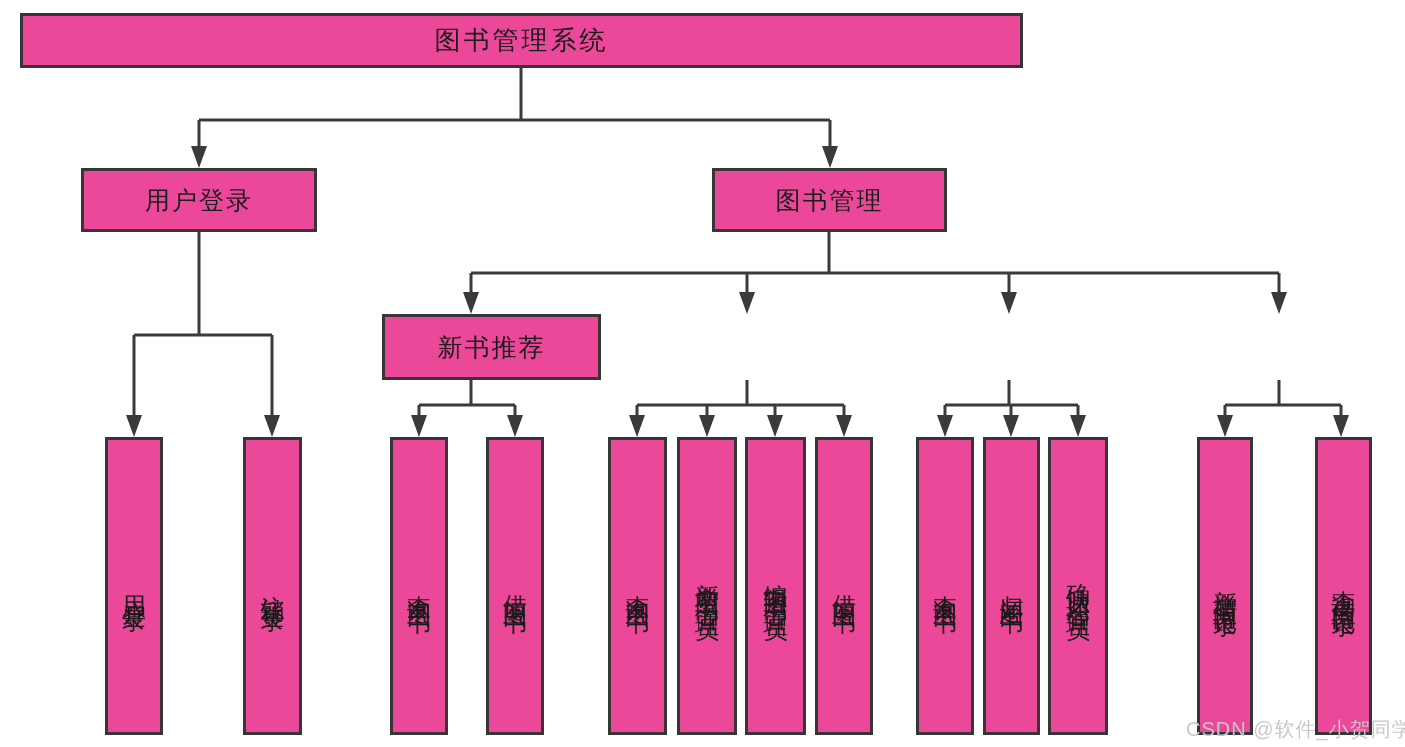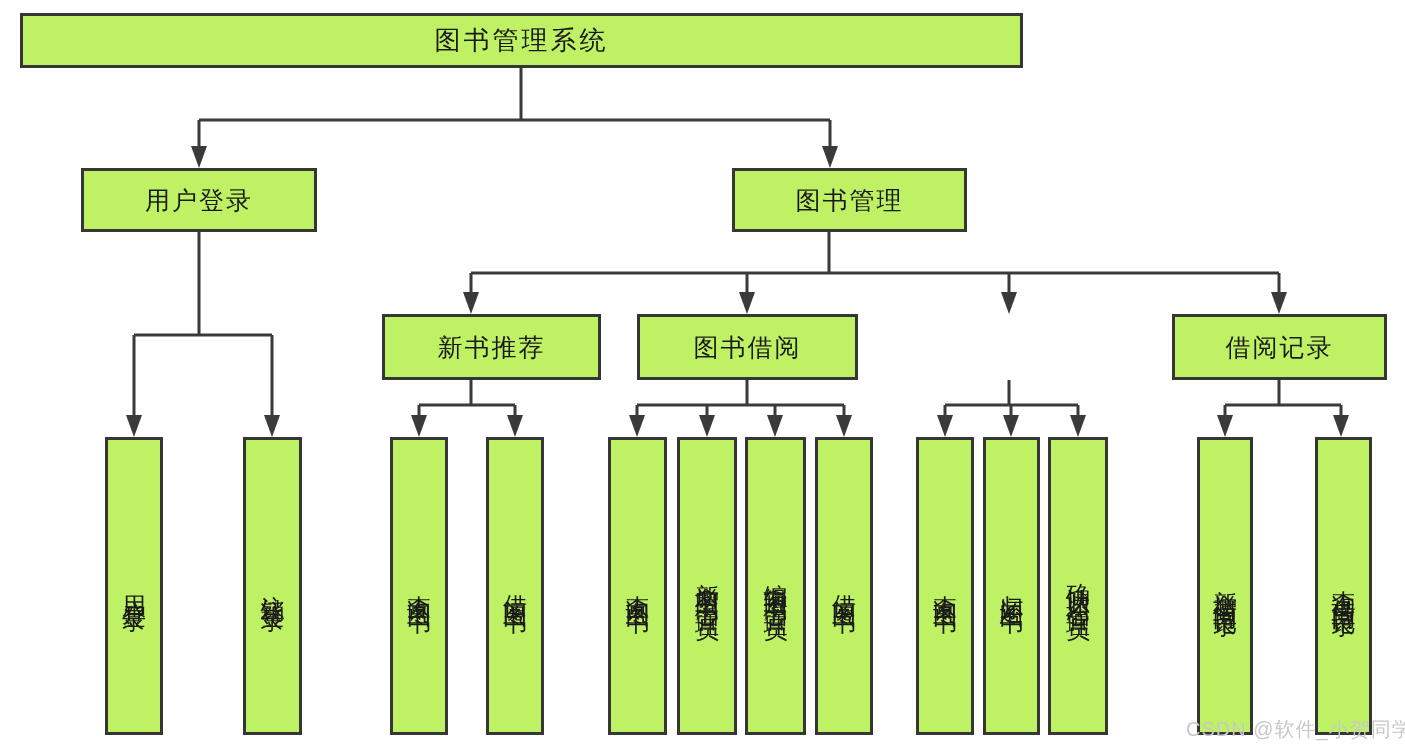--- a/index.html
+++ b/index.html
@@ -27,21 +27,21 @@
     stroke-width: 3;
     fill: none;
   }
   .wires polygon {
     fill: #3a3a3a;
     stroke: none;
   }
   .box {
     position: absolute;
     box-sizing: border-box;
-    background: #bef264;
+    background: #ec4899;
     border: 3px solid #363636;
     display: flex;
     align-items: center;
     justify-content: center;
     color: #1a1a1a;
   }
   .box.title-box  { font-size: 26px; letter-spacing: 3px; }
   .box.h-box      { font-size: 25px; letter-spacing: 2px; }
   .box.v-box .v-label {
     writing-mode: vertical-rl;
@@ -117,32 +117,26 @@
     </g>
   </svg>
 
   <div class="box title-box" style="left:20px; top:13px; width:1003px; height:55px;">
     <span>图书管理系统</span>
   </div>
 
   <div class="box h-box" style="left:81px; top:168px; width:236px; height:64px;">
     <span>用户登录</span>
   </div>
-  <div class="box h-box" style="left:732px; top:168px; width:235px; height:64px;">
+  <div class="box h-box" style="left:712px; top:168px; width:235px; height:64px;">
     <span>图书管理</span>
   </div>
 
   <div class="box h-box" style="left:362px; top:314px; width:219px; height:66px;margin-left:20px;">
     <span>新书推荐</span>
-  </div>
-  <div class="box h-box" style="left:637px; top:314px; width:221px; height:66px;">
-    <span>图书借阅</span>
-  </div>
-  <div class="box h-box" style="left:1172px; top:314px; width:215px; height:66px;">
-    <span>借阅记录</span>
   </div>
 
   <div class="box v-box" style="left:105px; top:437px; width:58px; height:298px;">
     <span class="v-label">用户登录</span>
   </div>
   <div class="box v-box" style="left:243px; top:437px; width:59px; height:298px;">
     <span class="v-label">注销登录</span>
   </div>
 
   <div class="box v-box" style="left:390px; top:437px; width:58px; height:298px;">

